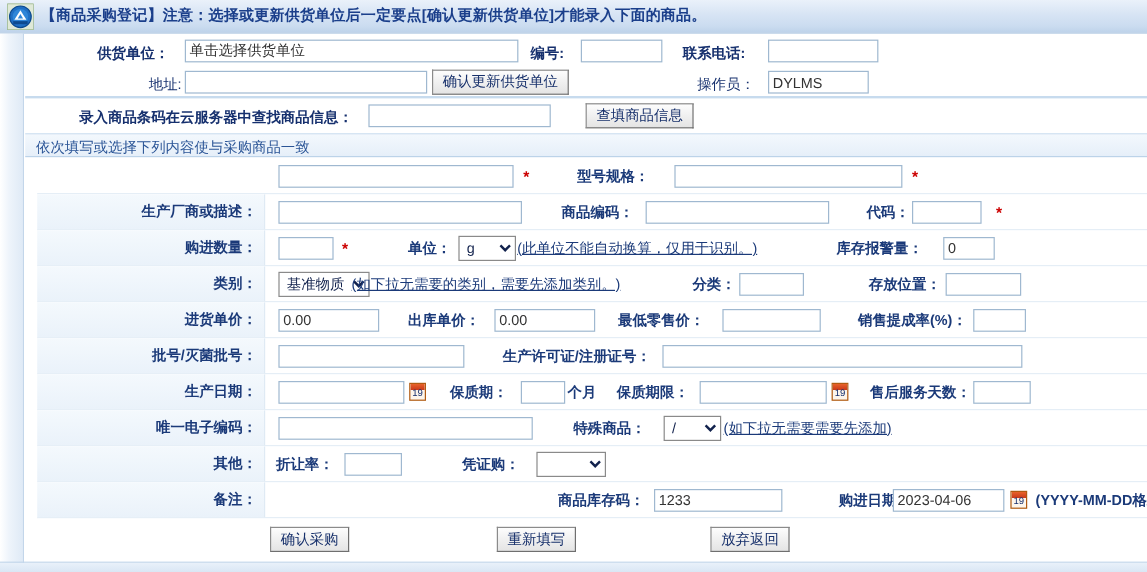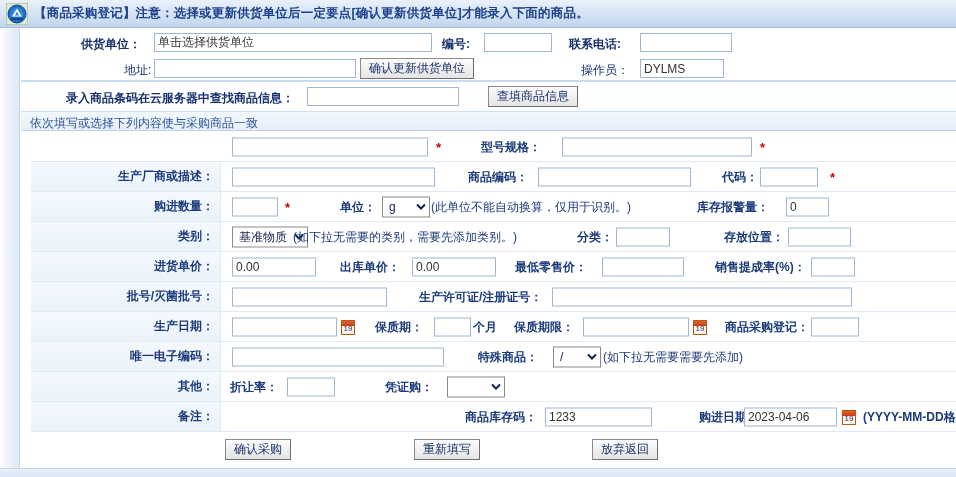--- a/index.html
+++ b/index.html
@@ -148,21 +148,21 @@
     font-size: 12px; color: #1b3a79; font-weight: bold;
     white-space: nowrap;
   }
   .frow .rcell {
     position: absolute;
     left: 191px; top: 0; right: 0; height: 100%;
   }
   .vc { position: absolute; top: 50%; transform: translateY(-50%); }
 
   .star { color: #cc0000; font-size: 13px; font-weight: bold; }
-  .note { font-size: 12px; color: #1b3a79; white-space: nowrap; }
+  .note { font-size: 12px; color: #1b3a79; white-space: nowrap; text-decoration: underline; }
   .ilabel {
     font-size: 12px; color: #1b3a79; font-weight: bold;
     white-space: nowrap;
   }
 
   select.sel {
     font-family: "Liberation Sans", sans-serif;
     font-size: 12px;
     color: #12224d;
     border: 1px solid #8a8a8a;
@@ -361,21 +361,21 @@
           <span class="cal"><i>19</i></span>
         </span>
         <span class="ilabel vc" style="left:153px;">保质期：</span>
         <input class="fld vc" style="left: 212px; width: 37px;" value="">
         <span class="ilabel vc" style="left:251px;">个月</span>
         <span class="ilabel vc" style="left:292px;">保质期限：</span>
         <input class="fld vc" style="left: 361px; width: 106px;" value="">
         <span class="vc" style="left:471px;">
           <span class="cal"><i>19</i></span>
         </span>
-        <span class="ilabel vc" style="left:503px;">商品采购登记：</span>
+        <span class="ilabel vc" style="left:503px;">售后服务天数：</span>
         <input class="fld vc" style="left: 589px; width: 48px;" value="">
       </div>
     </div>
 
     <div class="frow">
       <div class="lcell">
         <span>唯一电子编码：</span>
       </div>
       <div class="rcell">
         <input class="fld vc" style="left: 10px; width: 212px;" value="">

